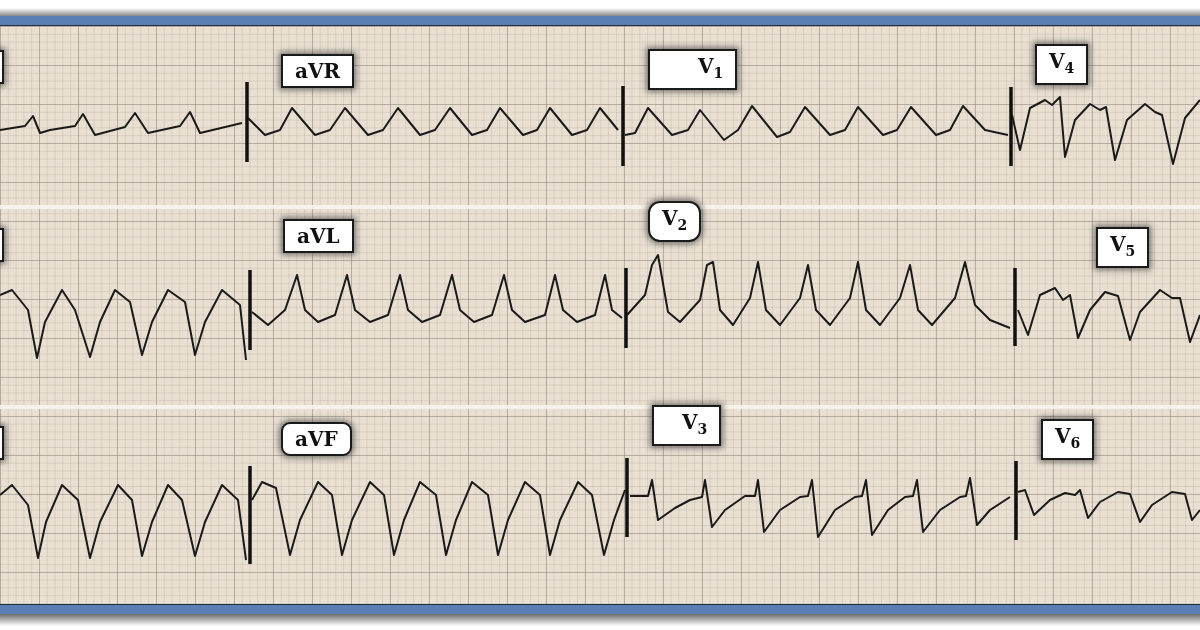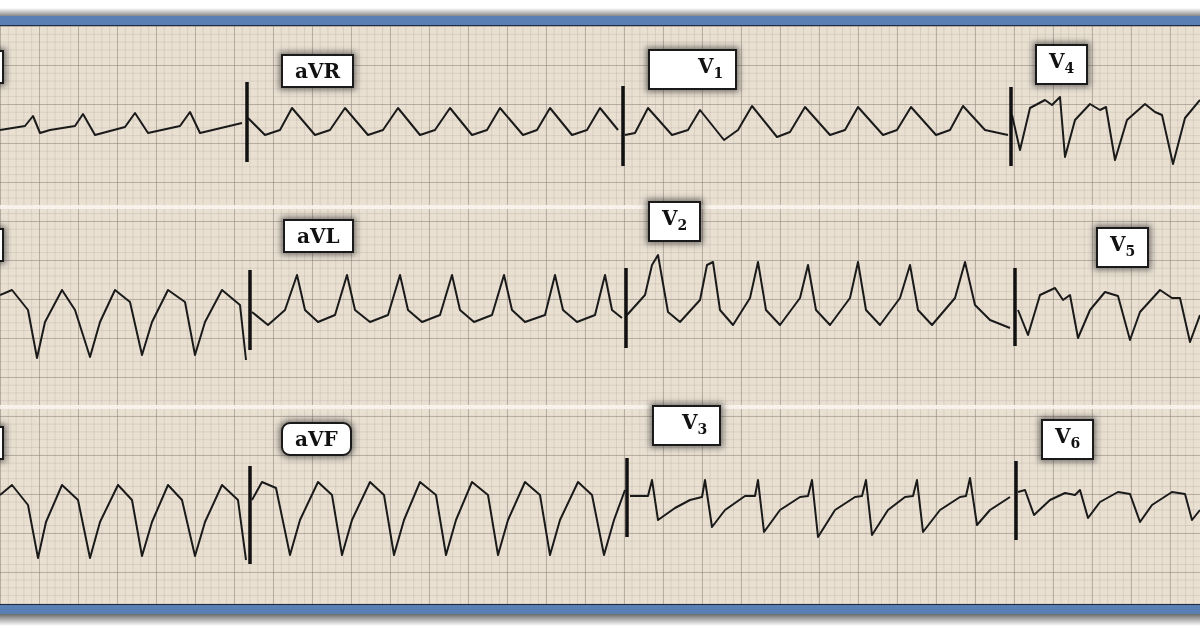--- a/index.html
+++ b/index.html
@@ -77,19 +77,19 @@
 
   <div class="label" style="left:-30px; top:50px; width:18px; height:26px; padding:2px 6px;"></div>
   <div class="label" style="left:-30px; top:228px; width:18px; height:26px; padding:2px 6px;"></div>
   <div class="label" style="left:-30px; top:426px; width:18px; height:26px; padding:2px 6px;"></div>
 
   <div class="label" style="left:281px; top:54px;"><span>aVR</span></div>
   <div class="label" style="left:648px; top:49px;padding-left:48px;"><span>V</span><sub>1</sub></div>
   <div class="label" style="left:1035px; top:44px;"><span>V</span><sub>4</sub></div>
 
   <div class="label" style="left:283px; top:219px;text-align:right;"><span>aVL</span></div>
-  <div class="label" style="left:648px; top:201px;"><span>V</span><sub>2</sub></div>
+  <div class="label" style="left:648px; top:201px;border-radius:12px;"><span>V</span><sub>2</sub></div>
   <div class="label" style="left:1096px; top:227px;"><span>V</span><sub>5</sub></div>
 
   <div class="label" style="left:281px; top:422px;border-radius:9px;"><span>aVF</span></div>
   <div class="label" style="left:652px; top:405px;padding-left:28px;"><span>V</span><sub>3</sub></div>
   <div class="label" style="left:1041px; top:419px;"><span>V</span><sub>6</sub></div>
 </div>
 
 </body></html>

